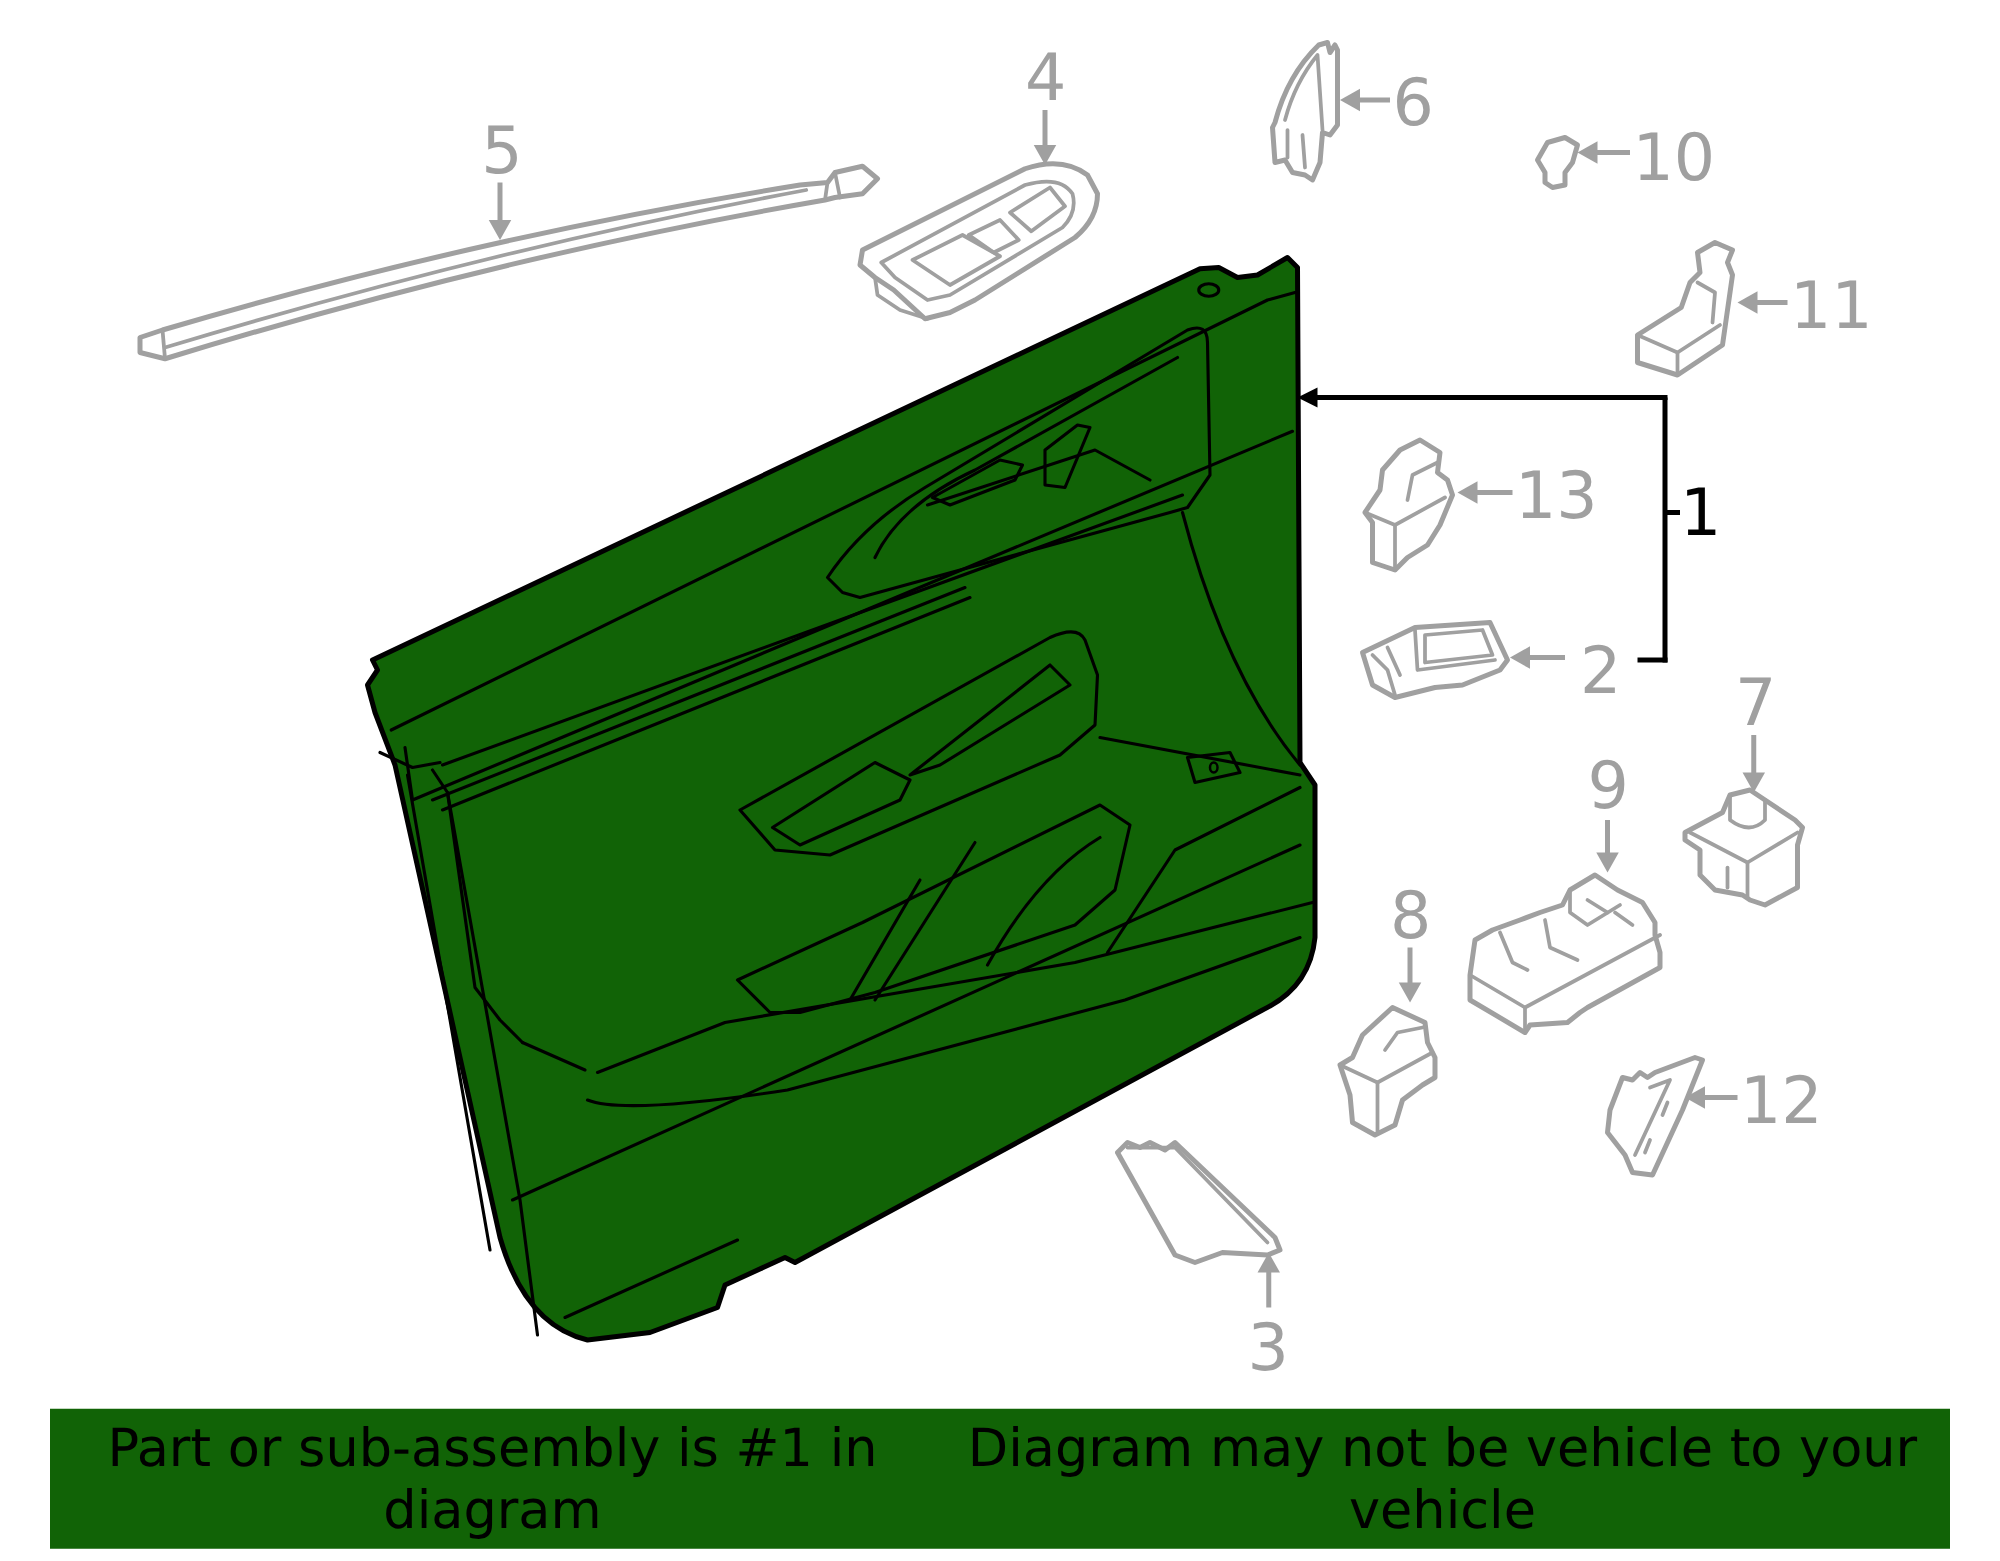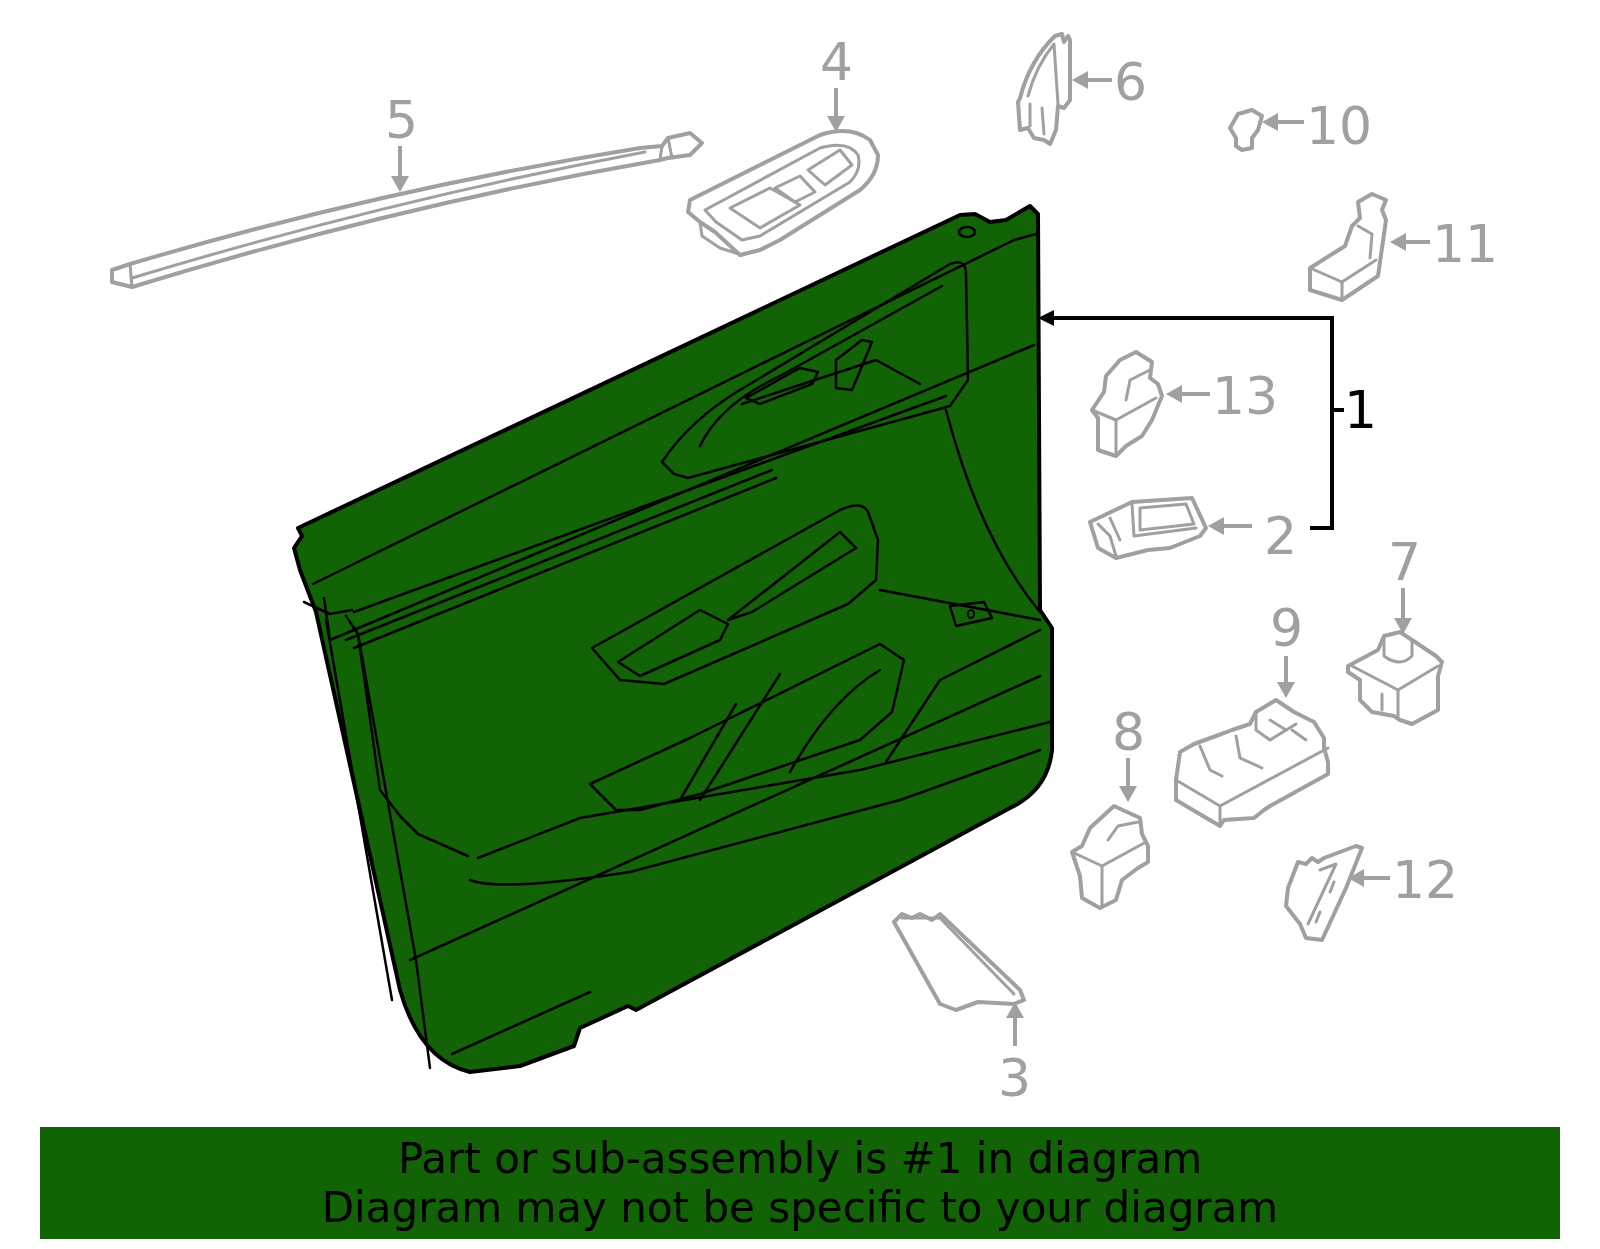--- a/index.html
+++ b/index.html
@@ -73,21 +73,21 @@
     fill: #000000;
   }
   #banner {
     position: absolute;
     left: 40px;
     top: 1127px;
     width: 1520px;
     height: 112px;
     background: #116306;
     display: flex;
-    flex-direction: column;
+    flex-direction: row;
     align-items: center;
     justify-content: center;
     color: #000000;
     font-family: "DejaVu Sans", sans-serif;
     font-size: 42px;
     line-height: 49px;
     text-align: center;
   }
 </style>
 </head>
@@ -315,14 +315,14 @@
     <ellipse cx="971" cy="614" rx="3" ry="4" fill="none" stroke="#000" stroke-width="2"></ellipse>
     <ellipse cx="967" cy="232" rx="8" ry="5" fill="none" stroke="#000" stroke-width="2.5"></ellipse>
 
     <path class="panel-line" d="M946,410 Q980,540 1040,612"></path>
     <path class="panel-line" d="M880,590 L1040,620"></path>
   </g>
 </svg>
 
 <div id="banner">
   <div>Part or sub-assembly is #1 in diagram</div>
-  <div>Diagram may not be specific to your diagram</div>
+  <div>Diagram may not be vehicle to your vehicle</div>
 </div>
 
 </body></html>

